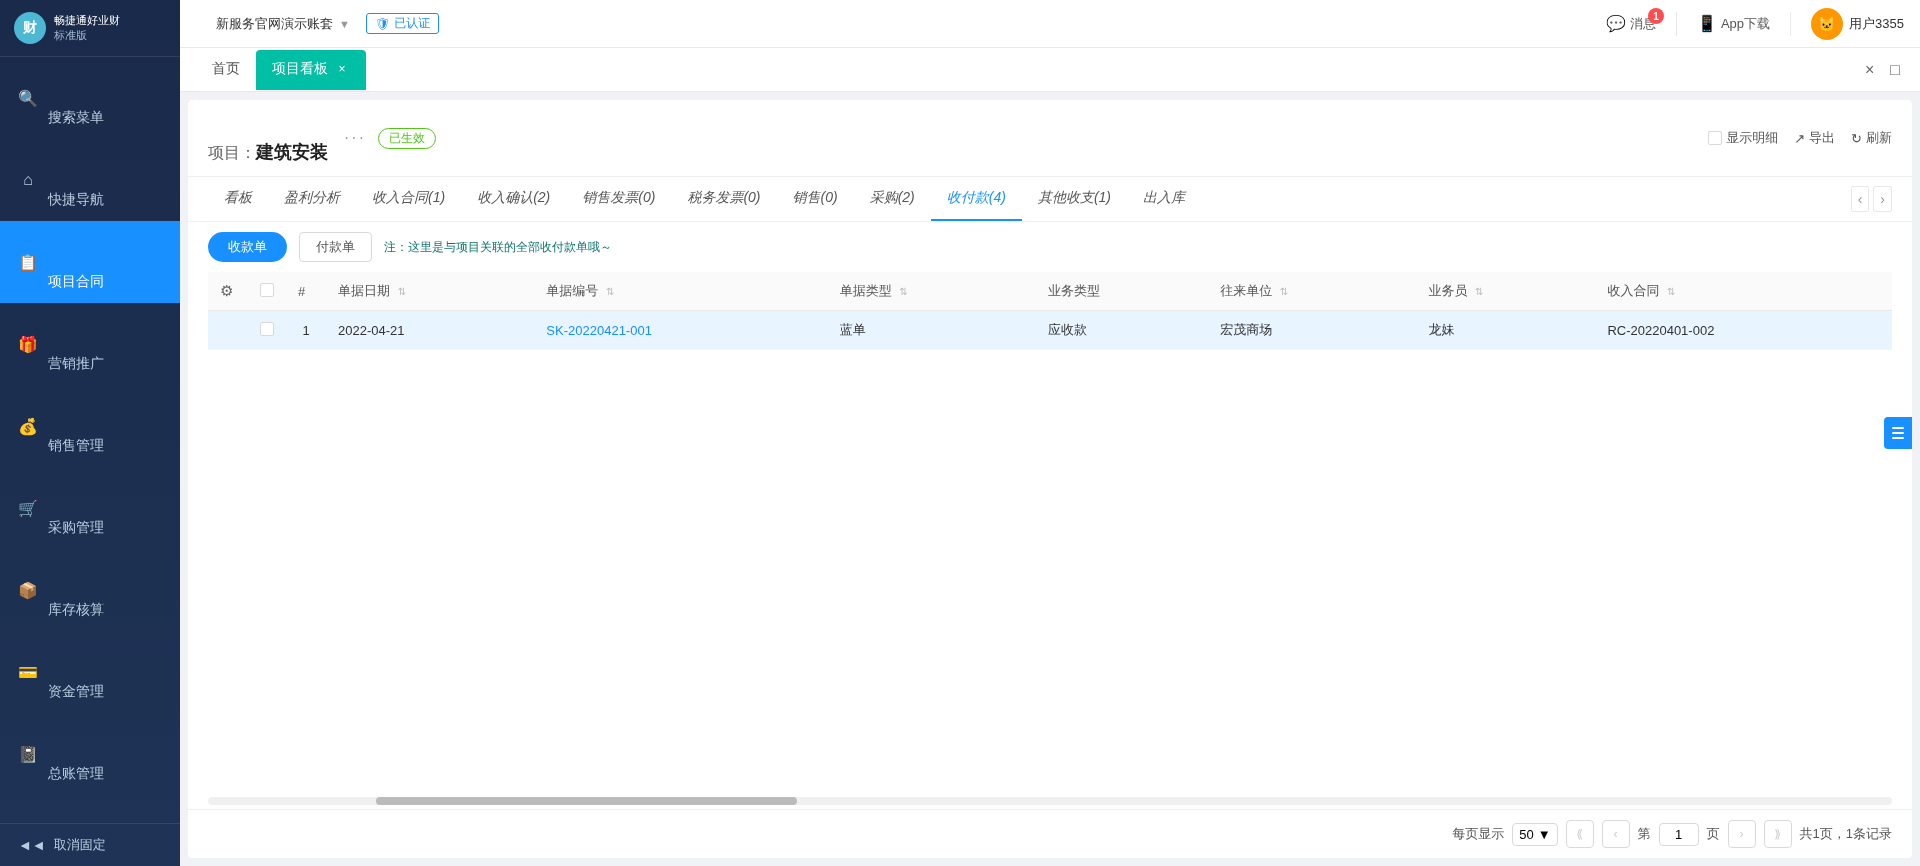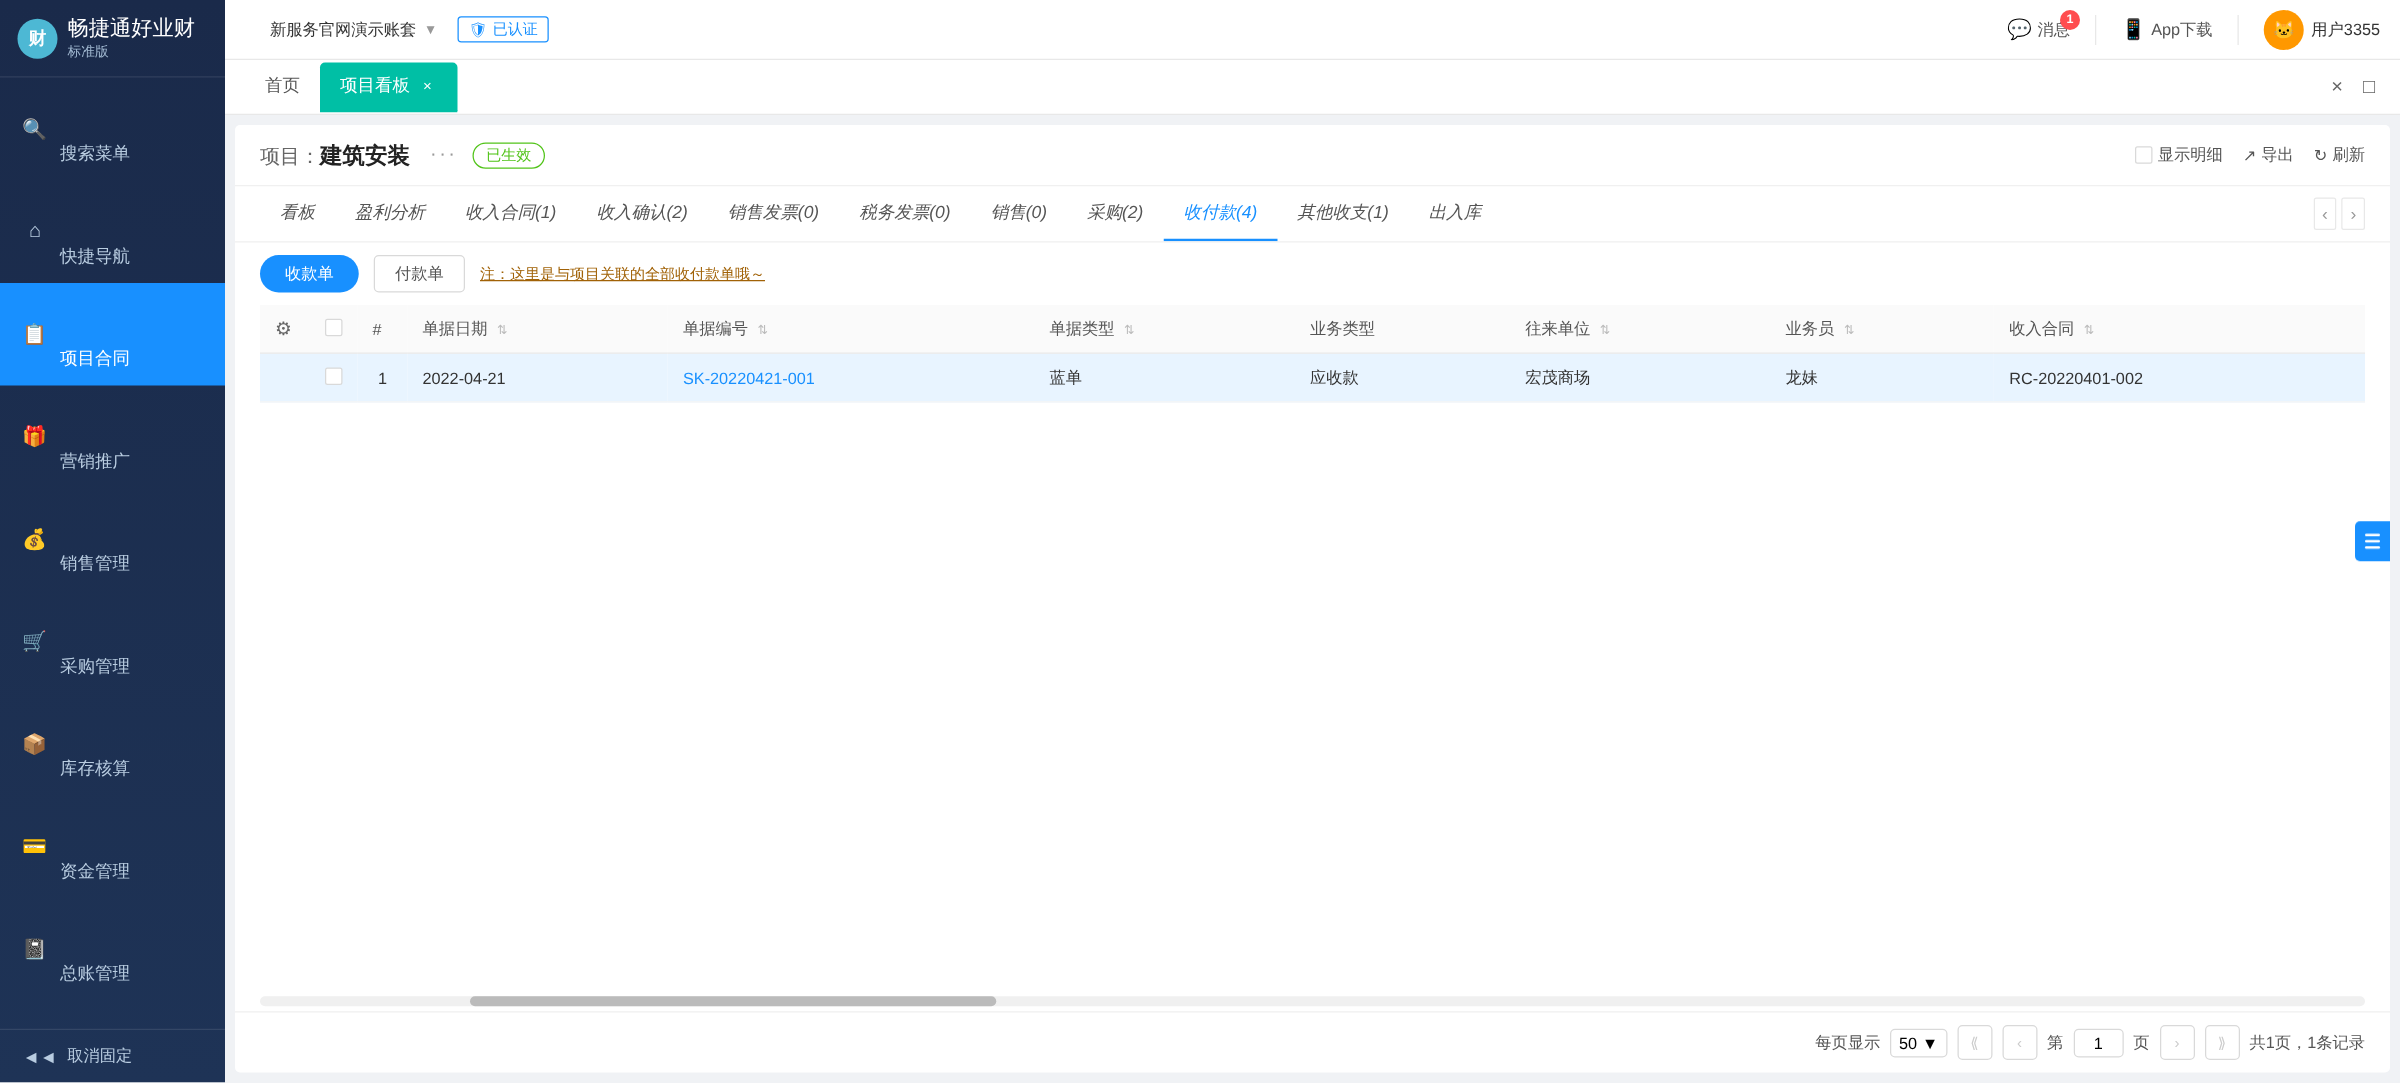--- a/index.html
+++ b/index.html
@@ -21,21 +21,21 @@
       border-bottom: 1px solid rgba(255,255,255,0.1);
     }
     .sidebar-logo-icon {
       width: 32px; height: 32px;
       background: #4db8d4;
       border-radius: 50%;
       display: flex; align-items: center; justify-content: center;
       color: white; font-size: 14px; font-weight: bold;
       margin-right: 8px; flex-shrink: 0;
     }
-    .sidebar-logo-text { color: white; font-size: 17px; line-height: 1.3; }
+    .sidebar-logo-text { color: white; font-size: 11px; line-height: 1.3; }
     .sidebar-logo-sub { color: #a0b8d0; font-size: 11px; }
 
     .sidebar-scroll { flex: 1; overflow-y: auto; overflow-x: hidden; }
     .sidebar-scroll::-webkit-scrollbar { width: 4px; }
     .sidebar-scroll::-webkit-scrollbar-thumb { background: rgba(255,255,255,0.2); border-radius: 2px; }
 
     .sidebar-item {
       display: flex;
       align-items: center;
       padding: 12px 18px;
@@ -195,20 +195,21 @@
       display: flex;
       align-items: center;
       padding: 12px 20px;
       border-bottom: 1px solid #f0f0f0;
       flex-shrink: 0;
     }
     .page-title {
       font-size: 18px;
       font-weight: bold;
       color: #222;
+      margin-top: 28px;
     }
     .page-title-prefix { color: #666; font-size: 16px; font-weight: normal; }
     .page-more-btn {
       margin-left: 16px;
       color: #999;
       font-size: 16px;
       cursor: pointer;
       letter-spacing: 2px;
     }
     .page-status-badge {
@@ -286,23 +287,22 @@
     .btn-default {
       background: white;
       color: #555;
       border: 1px solid #d9d9d9;
       border-radius: 4px;
       padding: 5px 16px;
       cursor: pointer;
       font-size: 13px;
     }
     .toolbar-note {
-      color: #a16207;
+      color: #0f766e;
       font-size: 12px;
-      text-decoration: underline;
     }
 
     
     .table-container {
       flex: 1;
       overflow: auto;
       padding: 0 20px;
     }
     .data-table {
       width: 100%;

